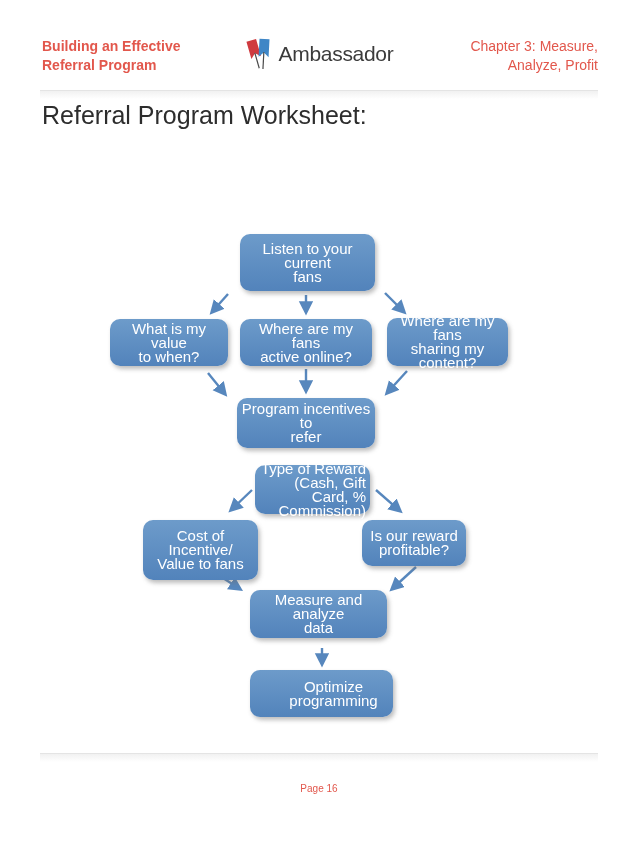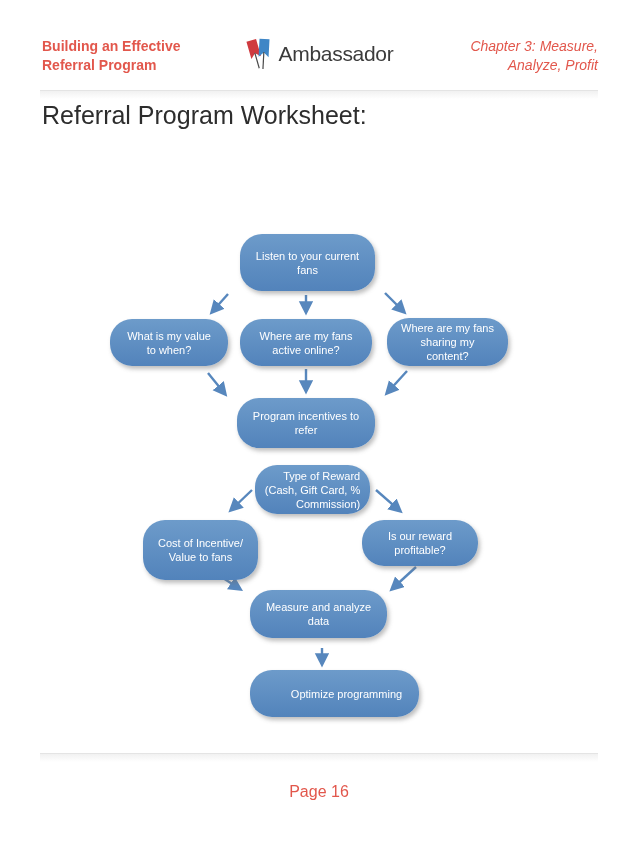--- a/index.html
+++ b/index.html
@@ -11,21 +11,20 @@
   
   .hdr-left{
     position:absolute;left:42px;top:37px;width:190px;
     color:#e2574c;font-size:14px;font-weight:bold;line-height:19px;
     white-space:pre-line;
   }
   .hdr-right{
     position:absolute;right:40px;top:37px;width:190px;text-align:right;
     color:#e2574c;font-size:14px;font-weight:normal;line-height:19px;
     white-space:pre-line;
-    font-style:italic;
   }
   .logo{
     position:absolute;left:0;top:36px;width:638px;height:36px;
     display:flex;align-items:center;justify-content:center;gap:6px;
   }
   .logo-text{
     color:#3b3b3b;font-size:21px;letter-spacing:-0.3px;
   }
   .rule{
     position:absolute;left:40px;width:558px;height:1px;background:#e4e4e4;
@@ -39,40 +38,40 @@
     position:absolute;left:42px;top:103px;width:560px;
     color:#2d2d2d;font-size:25px;line-height:24px;
   }
   .intro{
     position:absolute;left:42px;top:153px;width:566px;
     color:#2d2d2d;font-size:19px;line-height:29px;white-space:pre-line;
   }
   
   .node{
     position:absolute;display:flex;align-items:center;justify-content:center;
-    text-align:center;color:#ffffff;font-size:11px;line-height:14px;
-    white-space:pre-line;border-radius:22px;padding:2px 4px;
+    text-align:center;color:#ffffff;font-size:15px;line-height:14px;
+    white-space:pre-line;border-radius:10px;padding:2px 4px;
     background:linear-gradient(#6d9bca,#5283bb);
     box-shadow:2px 3px 4px rgba(110,110,110,0.45);
   }
   #node-listen  {left:240px;top:234px;width:135px;height:57px;}
   #node-value   {left:110px;top:319px;width:118px;height:47px;}
   #node-active  {left:240px;top:319px;width:132px;height:47px;}
   #node-sharing {left:387px;top:318px;width:121px;height:48px;}
   #node-develop {left:237px;top:398px;width:138px;height:50px;}
   #node-type    {left:255px;top:465px;width:115px;height:49px;text-align:right;}
   #node-cost    {left:143px;top:520px;width:115px;height:60px;}
-  #node-reward  {left:362px;top:520px;width:116px;height:46px;}
+  #node-reward  {left:362px;top:520px;width:104px;height:46px;}
   #node-measure {left:250px;top:590px;width:137px;height:48px;}
-  #node-optimize{left:250px;top:670px;width:169px;height:47px;padding-left:28px;}
+  #node-optimize{left:250px;top:670px;width:143px;height:47px;padding-left:28px;}
   #arrows{position:absolute;left:0;top:0;width:638px;height:851px;pointer-events:none;}
   
   .pageno{
     position:absolute;left:0;top:783px;width:638px;text-align:center;
-    color:#e2574c;font-size:16px;
+    color:#e2574c;font-size:10px;
   }
 </style>
 </head>
 <body>
 
 <div id="page">
 
   <div class="hdr-left">Building an Effective
 Referral Program</div>
 

